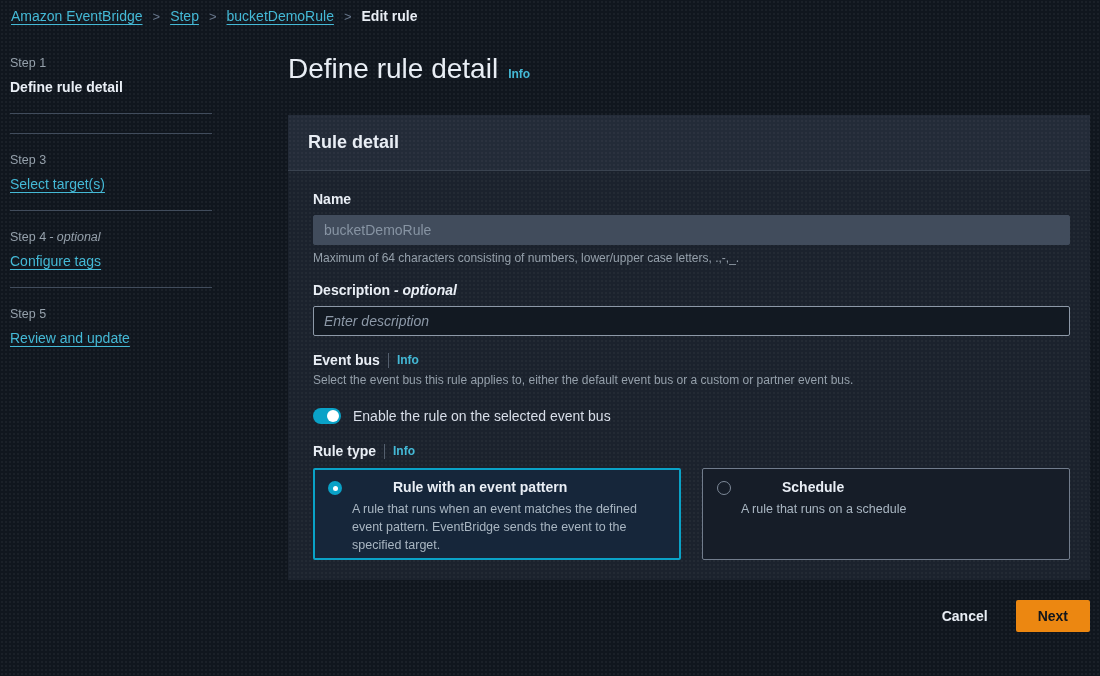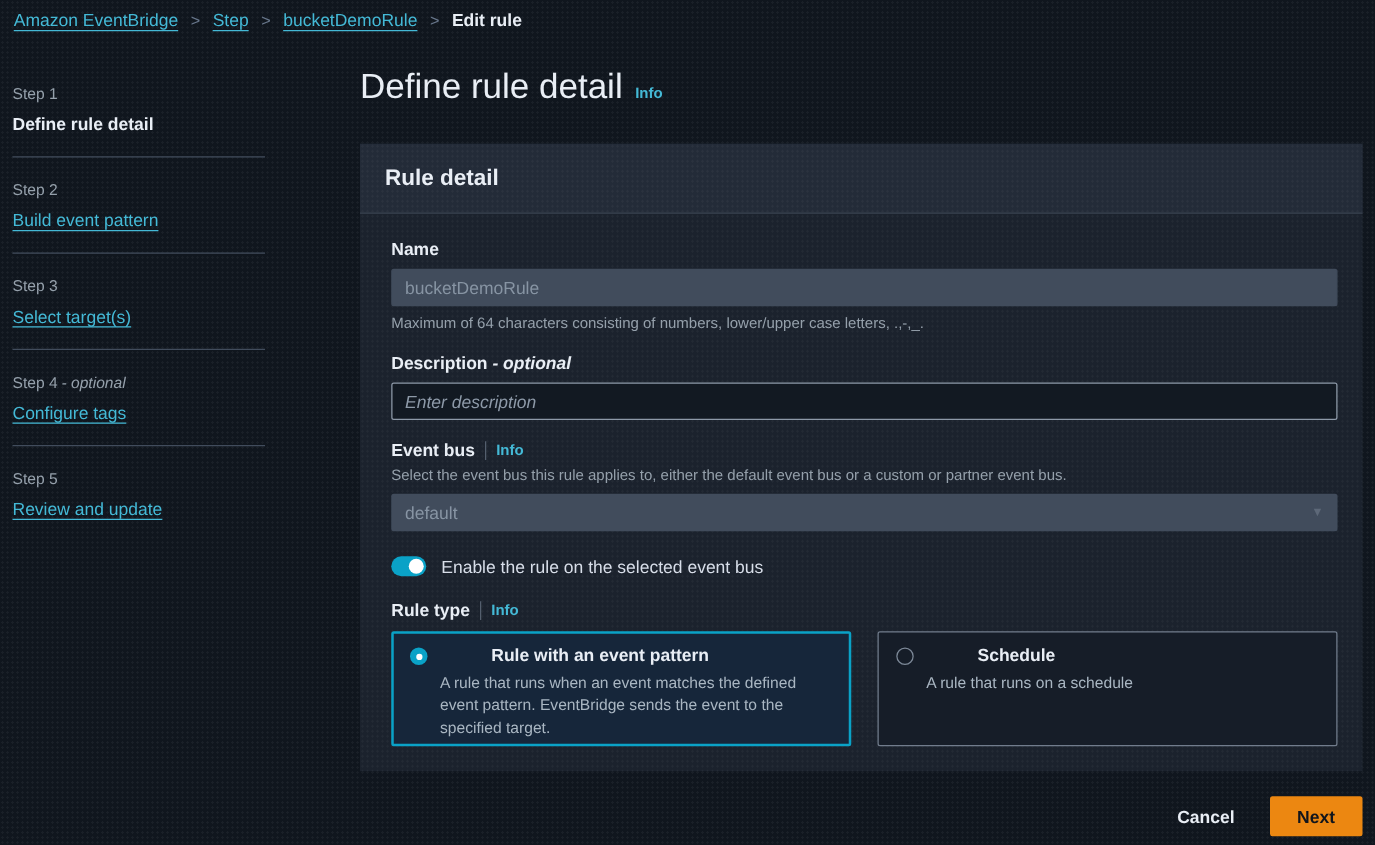--- a/index.html
+++ b/index.html
@@ -14,21 +14,21 @@
   }
   .dots { background-image: radial-gradient(rgba(255,255,255,0.035) 1px, transparent 1.1px); background-size: 4px 4px; }
 
   
   .breadcrumb { position: absolute; left: 11px; top: 8px; font-size: 14px; display: flex; align-items: center; }
   .crumb-link { color: #44b9d6; text-decoration: underline; text-underline-offset: 3px; cursor: pointer; }
   .crumb-sep { color: #68778c; margin: 0 10px; font-size: 13px; }
   .crumb-current { color: #e9eef5; font-weight: 700; }
 
   
-  .sidebar { position: absolute; left: 10px; top: 68px; width: 202px; }
+  .sidebar { position: absolute; left: 10px; top: 56px; width: 202px; }
   .step-label { font-size: 12.5px; color: #95a0ab; margin: 0 0 9px 0; }
   .step-label .opt { font-style: italic; margin-left: 3px; }
   .step-title { font-size: 14px; margin: 0; }
   .step-title.current { color: #e9eef5; font-weight: 700; }
   .step-title.link { color: #44b9d6; text-decoration: underline; text-underline-offset: 3px; cursor: pointer; }
   .step-divider { border: none; border-top: 1px solid #414c5c; margin: 18px 0 19px 0; }
 
   
   .main { position: absolute; left: 288px; top: 52px; width: 802px; }
   h1.page-title { margin: 0 0 24px 0; font-size: 28px; line-height: 34px; font-weight: 500; color: #e9eef5; display: flex; align-items: baseline; gap: 10px; }
@@ -88,24 +88,20 @@
   <span class="crumb-sep">&gt;</span>
   <span class="crumb-current">Edit rule</span>
 </nav>
 
 <aside class="sidebar">
   <div>
     <p class="step-label">Step 1</p>
     <p class="step-title current">Define rule detail</p>
   </div>
   <hr class="step-divider">
-  <div>
-    <p class="step-label">Step 2</p>
-    <p class="step-title link">Build event pattern</p>
-  </div>
   <hr class="step-divider">
   <div>
     <p class="step-label">Step 3</p>
     <p class="step-title link">Select target(s)</p>
   </div>
   <hr class="step-divider">
   <div>
     <p class="step-label"><span>Step 4</span><span class="opt">- optional</span></p>
     <p class="step-title link">Configure tags</p>
   </div>
@@ -140,24 +136,20 @@
         <input class="text-input editable-input" type="text" placeholder="Enter description" style="">
       </div>
 
       <div class="field">
         <div class="label-row">
           <label class="field-label">Event bus</label>
           <span class="vdiv"></span>
           <span class="info-link">Info</span>
         </div>
         <div class="helper" style="margin-top:0;">Select the event bus this rule applies to, either the default event bus or a custom or partner event bus.</div>
-        <div class="select-disabled">
-          <span>default</span>
-          <span class="caret">▼</span>
-        </div>
       </div>
 
       <div class="toggle-row">
         <span class="toggle">
             <span class="knob"></span>
           </span>
         <span>Enable the rule on the selected event bus</span>
       </div>
 
       <div class="label-row rule-type-row">

